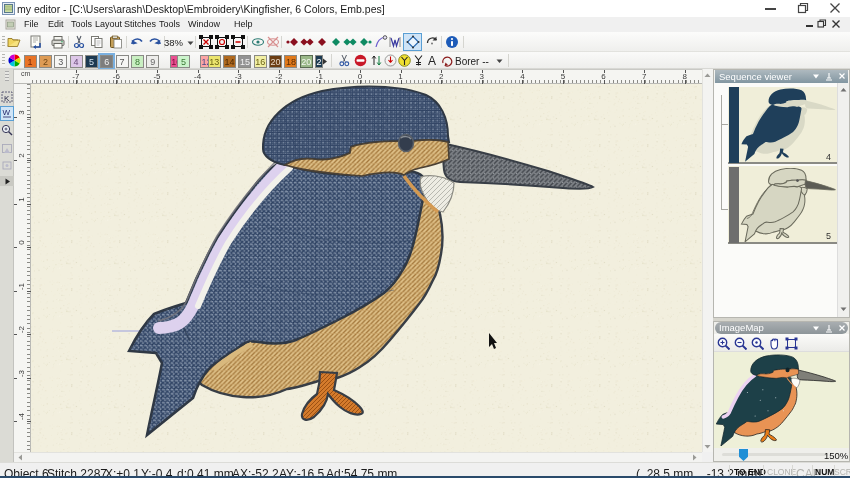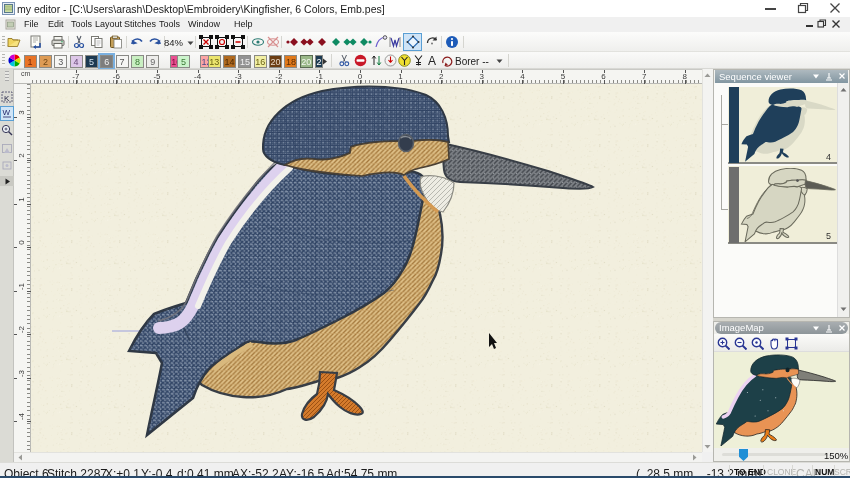--- a/index.html
+++ b/index.html
@@ -83,21 +83,21 @@
 <div class="abs" style="left:126px;top:36px;width:1px;height:12px;background:#d5d5d0;"></div>
 <svg class="abs" style="left:129px;top:35px" width="15" height="14" viewBox="0 0 15 14">
     <path d="M3 9c0-3 2.5-5 5.5-5 2 0 3.5 1 4.5 2.5" fill="none" stroke="#2a52a0" stroke-width="1.7"></path>
     <path d="M3.2 4.5v5h5z" fill="#2a52a0" transform="rotate(-15 4 7)"></path>
   </svg>
 <svg class="abs" style="left:148px;top:35px" width="15" height="14" viewBox="0 0 15 14">
     <path d="M12 9c0-3-2.5-5-5.5-5-2 0-3.5 1-4.5 2.5" fill="none" stroke="#2a52a0" stroke-width="1.7"></path>
     <path d="M11.8 4.5v5h-5z" fill="#2a52a0" transform="rotate(15 11 7)"></path>
   </svg>
 <div class="abs" style="left:164px;top:36px;width:1px;height:12px;background:#d5d5d0;"></div>
-<div class="abs" style="left:164px;top:37px;font-size:9.5px;color:#222;">84%</div>
+<div class="abs" style="left:164px;top:37px;font-size:9.5px;color:#222;">38%</div>
 <svg class="abs" style="left:187px;top:41px" width="7" height="5" viewBox="0 0 7 5">
     <path d="M0.5 0.5L3.5 4L6.5 0.5z" fill="#444"></path>
   </svg>
 <div class="abs" style="left:195px;top:36px;width:1px;height:12px;background:#d5d5d0;"></div>
 <svg class="abs" style="left:199px;top:35px" width="14" height="14" viewBox="0 0 14 14">
     <rect x="2.5" y="2.5" width="9" height="9" fill="none" stroke="#111" stroke-width="1"></rect>
     <rect x="0" y="0" width="4" height="4" fill="#111"></rect>
     <rect x="0" y="10" width="4" height="4" fill="#111"></rect>
     <rect x="10" y="0" width="4" height="4" fill="#111"></rect>
     <rect x="10" y="10" width="4" height="4" fill="#111"></rect>

